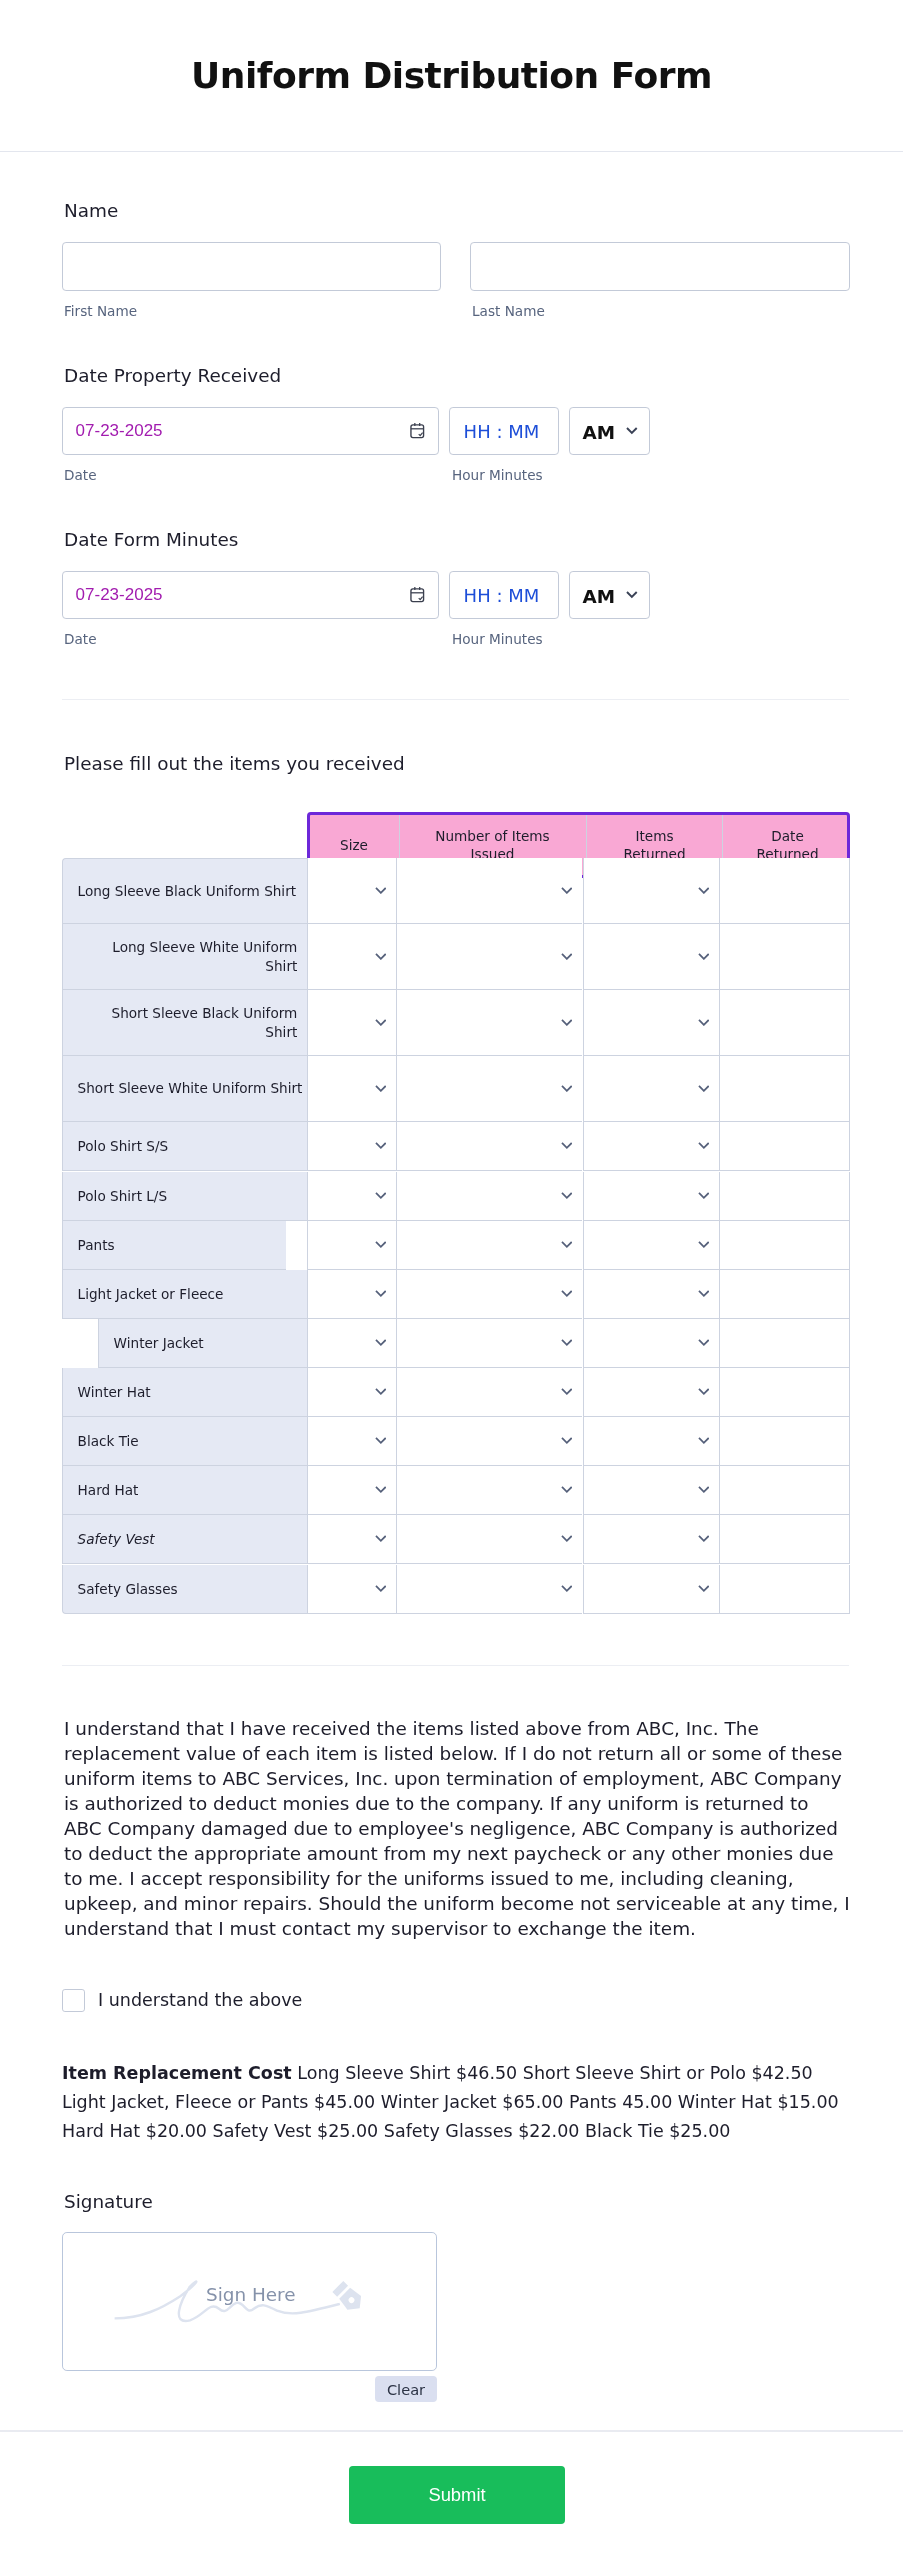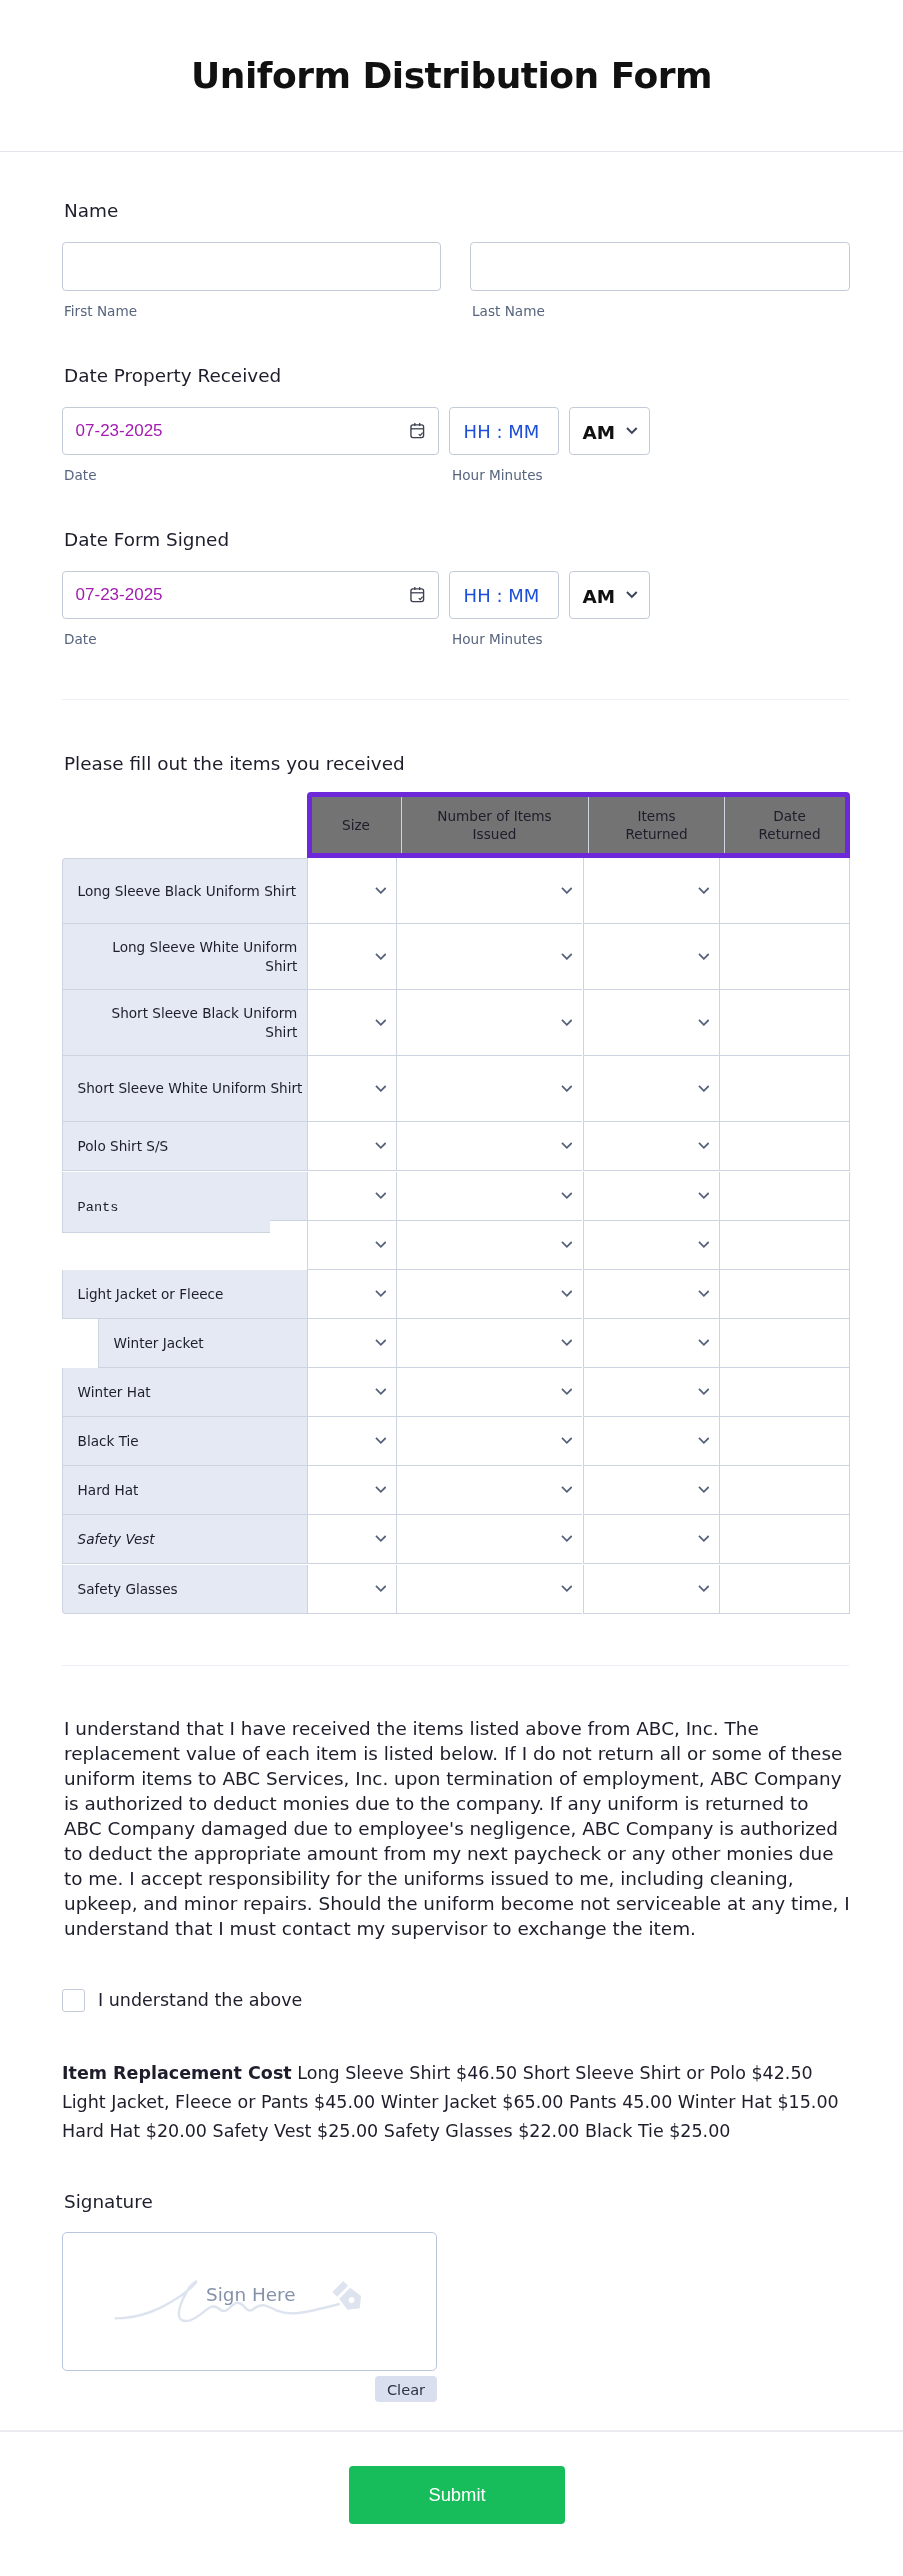--- a/index.html
+++ b/index.html
@@ -14,21 +14,21 @@
   .sublabel { font-size: 13.6px; color: #57647e; }
   .input { border: 1px solid #c3cad8; border-radius: 3.9px; background: #fff; }
   .input-text { font-family: Liberation Sans, sans-serif; font-size: 17px; color: #a21caf; }
   .ph { font-size: 18px; color: #1d4ed8; }
   .divider { height: 1px; background: #eceef3; }
 
   .cal { width: 17.5px; height: 17.5px; }
   .chev { width: 11.7px; height: 7.8px; }
 
   
-  .tbl-head { background: #737373; border: 5px solid #6d28d9; }
+  .tbl-head { background: #f9a8d4; border: 3px solid #6d28d9; margin-top: 20px; }
   .th { position: absolute; top: 0; height: 100%; display: flex; align-items: center; justify-content: center; text-align: center; font-size: 13.6px; color: #1d1d2b; line-height: 18.4px; border-left: 1px solid #cdd3e0; }
   .row-label { position: absolute; background: #e5e9f4; border-bottom: 1px solid #cdd3e0; border-left: 1px solid #cdd3e0; display: flex; align-items: center; padding-left: 14.6px; padding-right: 9.7px; font-size: 13.6px; line-height: 18.4px; color: #1d1d2b; text-align: right; }
   .cell { position: absolute; background: #fff; border-left: 1px solid #cdd3e0; border-bottom: 1px solid #cdd3e0; }
   .cell .chev { position: absolute; right: 9.7px; top: 50%; margin-top: -3.9px; }
   .cell.last { border-right: 1px solid #cdd3e0; }
 
   .para { font-size: 18.4px; line-height: 25px; color: #1d1d2b; }
   .checkbox { width: 23px; height: 23px; border: 1px solid #c3cad8; border-radius: 2.9px; background: #fff; }
 
   .sig-box { border: 1px solid #b9c6dc; border-radius: 4.9px; background: #fff; }
@@ -66,21 +66,21 @@
   </div>
   <div class="abs input" style="left:569px;top:407px;width:81px;height:48px;">
     <span class="abs" style="left:12.6px;top:13.6px;font-size:18.4px;font-weight:bold;color:#111;">AM</span>
     <svg class="abs chev" style="left:56px;top:19.4px;" viewBox="0 0 12 8">
         <polyline points="1,1 6,6 11,1" fill="none" stroke="#3a4256" stroke-width="2"></polyline>
       </svg>
   </div>
   <div class="abs sublabel" style="left:64px;top:467px;">Date</div>
   <div class="abs sublabel" style="left:452px;top:467px;">Hour Minutes</div>
 
-  <div class="abs label" style="left:64px;top:529px;">Date Form Signed</div>
+  <div class="abs label" style="left:64px;top:529px;">Date Form Minutes</div>
   <div class="abs input" style="left:62px;top:571px;width:377px;height:48px;">
     <span class="abs input-text" style="left:12.6px;top:12.6px;">07-23-2025</span>
     <svg class="abs cal" style="right:11.7px;top:13.6px;" viewBox="0 0 18 18">
         <rect x="2" y="3" width="13" height="13" rx="2" fill="none" stroke="#3a3f4e" stroke-width="1.4"></rect>
         <line x1="2" y1="7" x2="15" y2="7" stroke="#3a3f4e" stroke-width="1.3"></line>
         <line x1="6" y1="1" x2="6" y2="4" stroke="#3a3f4e" stroke-width="1.3"></line>
         <line x1="11" y1="1" x2="11" y2="4" stroke="#3a3f4e" stroke-width="1.3"></line>
         <polyline points="10,12.5 11.5,14 14,11" fill="none" stroke="#3a3f4e" stroke-width="1.2"></polyline>
       </svg>
   </div>
@@ -203,21 +203,21 @@
         <svg class="chev" viewBox="0 0 12 8">
           <polyline points="1,1 6,6 11,1" fill="none" stroke="#55607a" stroke-width="1.8"></polyline>
         </svg>
       </div>
       <div class="cell" style="left: 583px; top: 1172px; width: 136px; height: 49px;">
         <svg class="chev" viewBox="0 0 12 8">
           <polyline points="1,1 6,6 11,1" fill="none" stroke="#55607a" stroke-width="1.8"></polyline>
         </svg>
       </div>
       <div class="cell last" style="left: 719px; top: 1172px; width: 131px; height: 49px;"></div>
-      <div class="row-label" style="left: 62px; top: 1184px; width: 208px; height: 49px; font-family: Liberation Mono, monospace;">Pants</div>
+      <div class="row-label" style="left: 62px; top: 1221px; width: 224px; height: 49px;">Pants</div>
       <div class="cell" style="left: 307px; top: 1221px; width: 89px; height: 49px;">
         <svg class="chev" viewBox="0 0 12 8">
           <polyline points="1,1 6,6 11,1" fill="none" stroke="#55607a" stroke-width="1.8"></polyline>
         </svg>
       </div>
       <div class="cell" style="left: 396px; top: 1221px; width: 186px; height: 49px;">
         <svg class="chev" viewBox="0 0 12 8">
           <polyline points="1,1 6,6 11,1" fill="none" stroke="#55607a" stroke-width="1.8"></polyline>
         </svg>
       </div>

